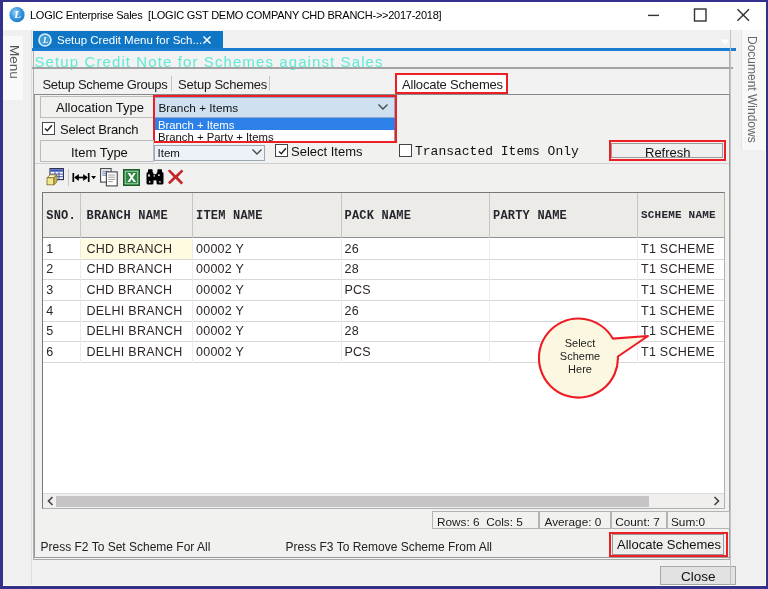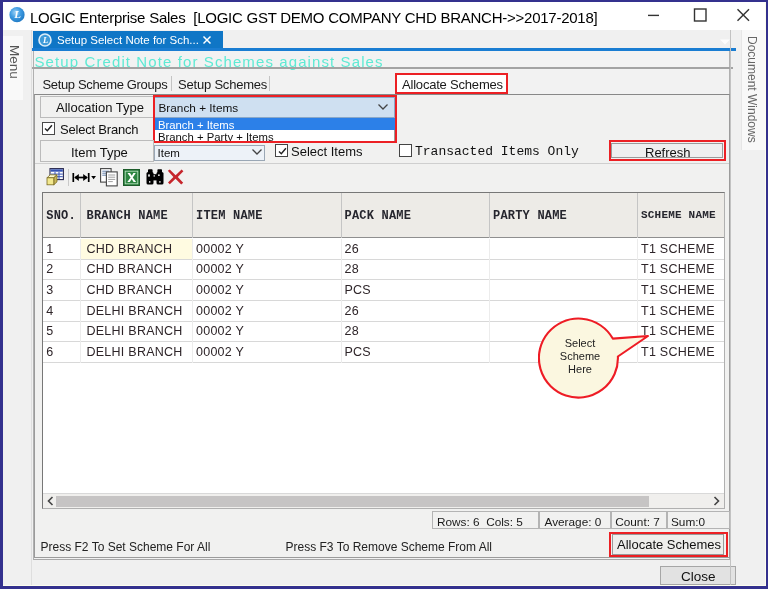--- a/index.html
+++ b/index.html
@@ -20,34 +20,34 @@
     <defs>
         <radialGradient id="ag" cx="40%" cy="35%" r="75%">
       <stop offset="0" stop-color="#9ed2f5"></stop>
           <stop offset="0.45" stop-color="#3f9ce2"></stop>
           <stop offset="1" stop-color="#1a72bd"></stop>
     </radialGradient>
       </defs>
     <circle cx="9" cy="8.7" r="7.6" fill="url(#ag)"></circle>
     <text x="9.6" y="12.4" font-family="Liberation Serif, serif" font-style="italic" font-weight="bold" font-size="11" fill="#ffffff" text-anchor="middle">L</text>
   </svg>
-  <div class="txt" style="left:30px; top:9px; font-size:15px; letter-spacing:-0.25px; color:#000;">LOGIC Enterprise Sales  [LOGIC GST DEMO COMPANY CHD BRANCH-&gt;&gt;2017-2018]</div>
+  <div class="txt" style="left:30px; top:9px; font-size:11px; letter-spacing:-0.25px; color:#000;">LOGIC Enterprise Sales  [LOGIC GST DEMO COMPANY CHD BRANCH-&gt;&gt;2017-2018]</div>
   <svg class="abs" style="left:640px; top:2px;" width="120" height="28" viewBox="0 0 120 28">
     <line x1="8" y1="13.4" x2="19" y2="13.4" stroke="#333" stroke-width="1.4"></line>
     <rect x="54.5" y="7" width="11.5" height="12" fill="none" stroke="#333" stroke-width="1.4"></rect>
     <line x1="97.5" y1="7.2" x2="109" y2="18.8" stroke="#333" stroke-width="1.4"></line>
     <line x1="109" y1="7.2" x2="97.5" y2="18.8" stroke="#333" stroke-width="1.4"></line>
   </svg>
 
   <div class="abs" style="left:33px; top:31px; width:190px; height:17.5px; background:#0f76c6;"></div>
   <svg class="abs" style="left:38px; top:33px;" width="14" height="14" viewBox="0 0 14 14">
     <circle cx="7" cy="7" r="6" fill="#3f9bd9" stroke="#d9ecf8" stroke-width="1.6"></circle>
     <text x="7.5" y="10.3" font-family="Liberation Serif, serif" font-style="italic" font-weight="bold" font-size="8.5" fill="#fff" text-anchor="middle">L</text>
   </svg>
-  <div class="txt" style="left:57px; top:34px; font-size:11.5px; color:#fff;">Setup Select Note for Sch...</div>
+  <div class="txt" style="left:57px; top:34px; font-size:11.5px; color:#fff;">Setup Credit Menu for Sch...</div>
   <svg class="abs" style="left:201px; top:34px;" width="12" height="12" viewBox="0 0 12 12">
     <line x1="2.5" y1="2.5" x2="9.5" y2="9.5" stroke="#fff" stroke-width="1.5"></line>
     <line x1="9.5" y1="2.5" x2="2.5" y2="9.5" stroke="#fff" stroke-width="1.5"></line>
   </svg>
   <svg class="abs" style="left:718px; top:38px;" width="14" height="8" viewBox="0 0 14 8">
     <polygon points="2,1.5 12,1.5 7,6.5" fill="#fdfdfd"></polygon>
   </svg>
 
   <div class="abs" style="left:31px; top:48.4px; width:705px; height:2.8px; background:#1a7dd2;"></div>
 

